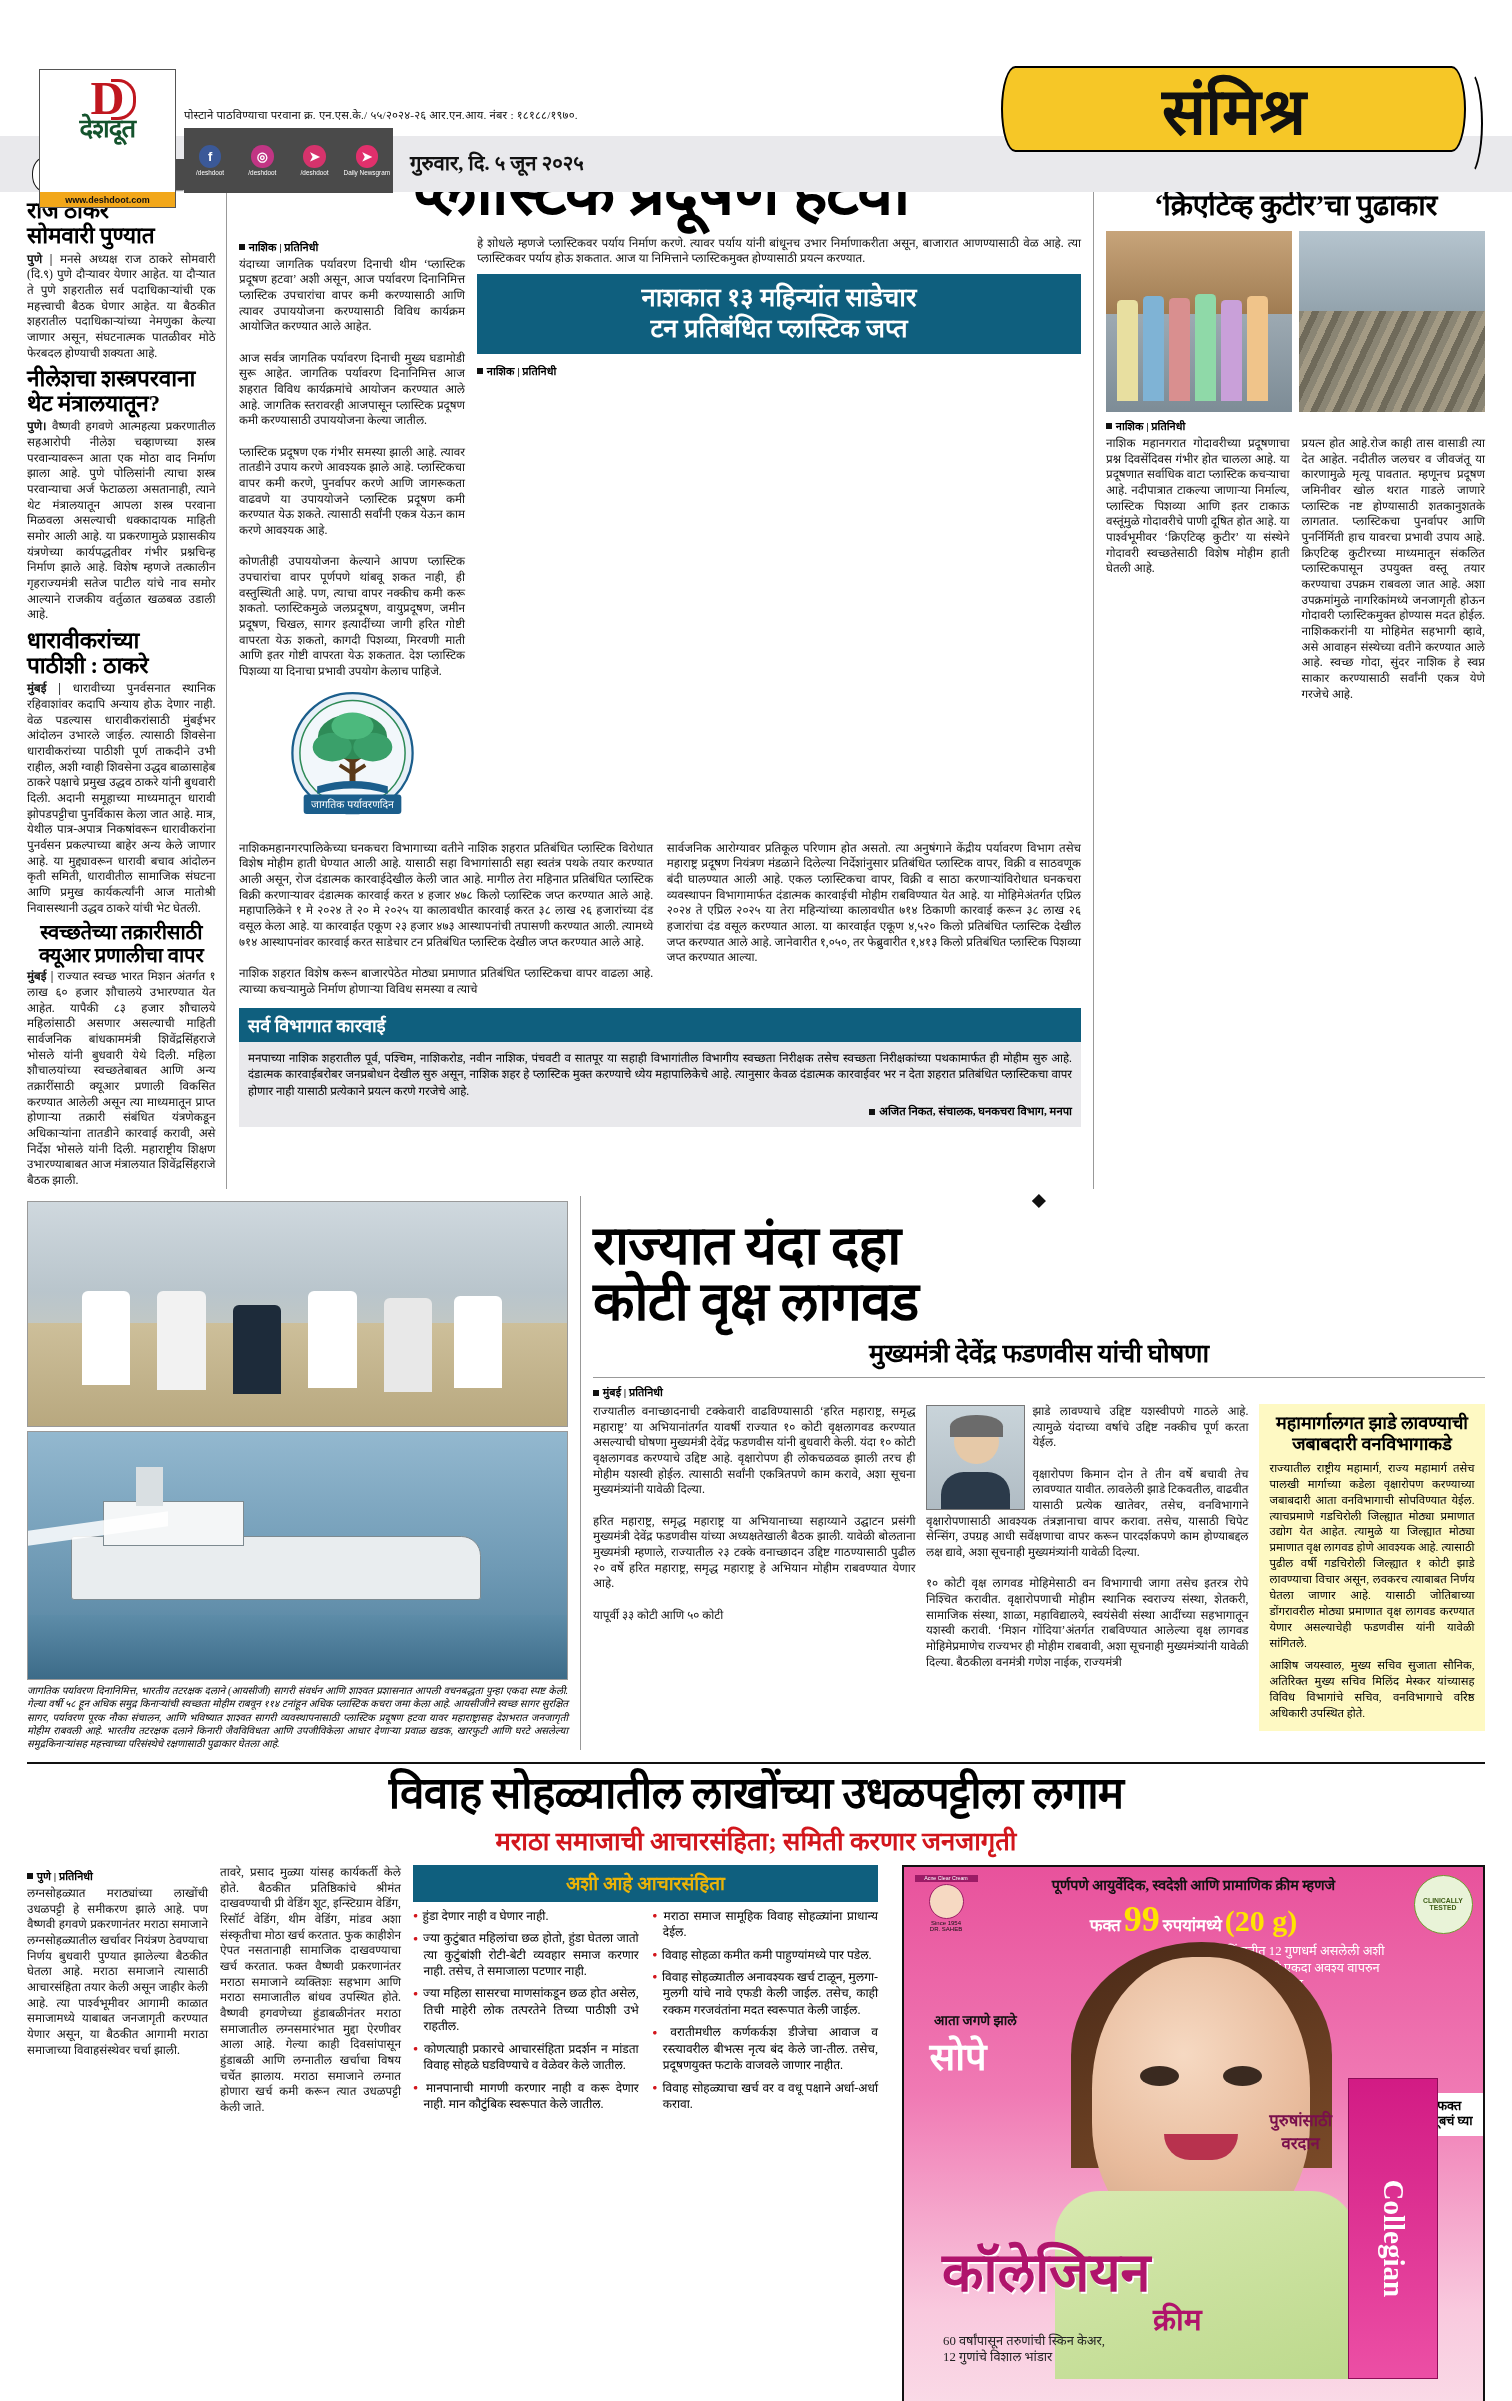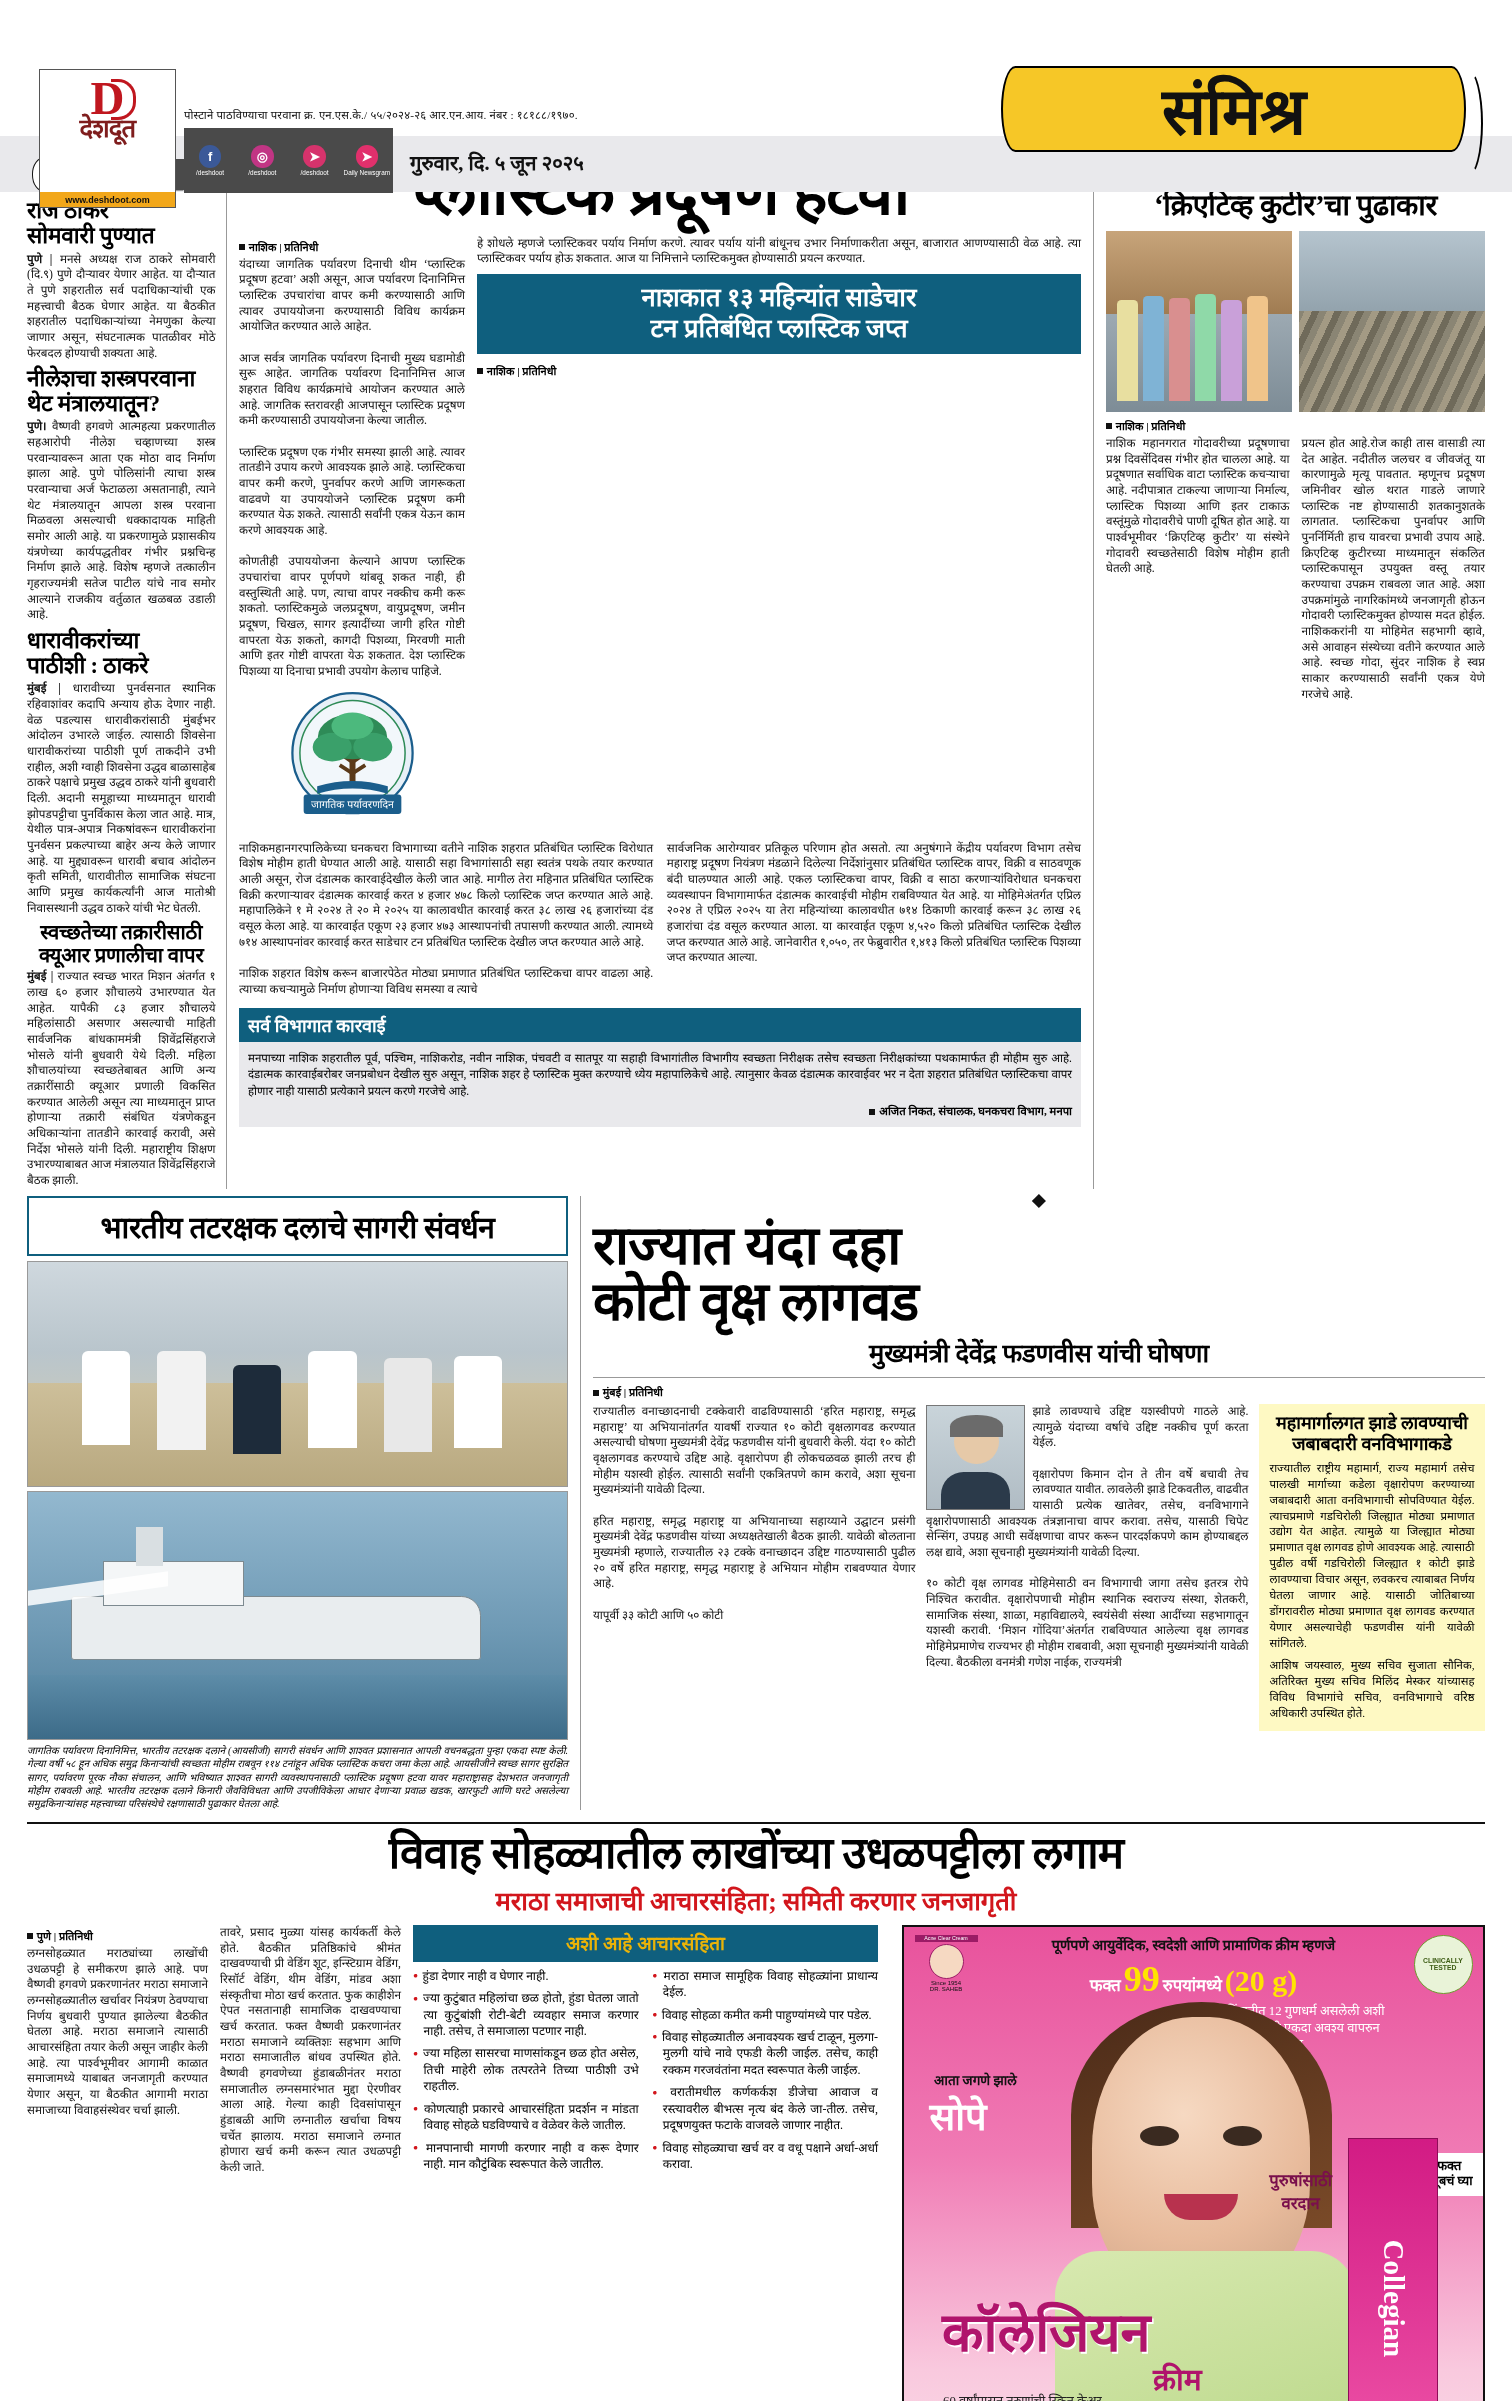--- a/index.html
+++ b/index.html
@@ -19,21 +19,21 @@
   }
   .logo-D {
     font-family:"Liberation Serif", serif; font-weight:bold; font-size:47px;
     color:#c0171f; line-height:1; margin-top:4.5px; position:relative;
   }
   .logo-D:after{
     content:""; position:absolute; width:22.6px; height:35px; right:-12px; top:4.5px;
     border:3.8px solid #c0171f; border-left:none; border-radius:0 18px 18px 0;
   }
   .logo-name {
-    font-size:25.6px; font-weight:bold; color:#7f1d1d; line-height:1;
+    font-size:25.6px; font-weight:bold; color:#14532d; line-height:1;
     letter-spacing:-0.8px; margin-top:-6px;
   }
   .logo-url {
     background:#f2a71a; color:#111; font-family:"Liberation Sans",sans-serif;
     font-size:9px; width:100%; text-align:center; padding:2.3px 0;
     margin-top:auto; font-weight:bold;
   }
   .permit {
     position:absolute; left:184px; top:107px;
     font-size:11.3px; color:#111; letter-spacing:0.2px;
@@ -399,21 +399,20 @@
 
       <div style="display:flex;gap:12px;margin-top:3px;">
         <p class="body-t" style="flex:1">नाशिक महानगरात गोदावरीच्या प्रदूषणाचा प्रश्न दिवसेंदिवस गंभीर होत चालला आहे. या प्रदूषणात सर्वाधिक वाटा प्लास्टिक कचर्‍याचा आहे. नदीपात्रात टाकल्या जाणार्‍या निर्माल्य, प्लास्टिक पिशव्या आणि इतर टाकाऊ वस्तूंमुळे गोदावरीचे पाणी दूषित होत आहे. या पार्श्वभूमीवर ‘क्रिएटिव्ह कुटीर’ या संस्थेने गोदावरी स्वच्छतेसाठी विशेष मोहीम हाती घेतली आहे.</p>
         <p class="body-t" style="flex:1">प्रयत्न होत आहे.रोज काही तास वासाडी त्या देत आहेत. नदीतील जलचर व जीवजंतू या कारणामुळे मृत्यू पावतात. म्हणूनच प्रदूषण जमिनीवर खोल थरात गाडले जाणारे प्लास्टिक नष्ट होण्यासाठी शतकानुशतके लागतात. प्लास्टिकचा पुनर्वापर आणि पुनर्निर्मिती हाच यावरचा प्रभावी उपाय आहे. क्रिएटिव्ह कुटीरच्या माध्यमातून संकलित प्लास्टिकपासून उपयुक्त वस्तू तयार करण्याचा उपक्रम राबवला जात आहे. अशा उपक्रमांमुळे नागरिकांमध्ये जनजागृती होऊन गोदावरी प्लास्टिकमुक्त होण्यास मदत होईल. नाशिककरांनी या मोहिमेत सहभागी व्हावे, असे आवाहन संस्थेच्या वतीने करण्यात आले आहे. स्वच्छ गोदा, सुंदर नाशिक हे स्वप्न साकार करण्यासाठी सर्वांनी एकत्र येणे गरजेचे आहे.</p>
       </div>
     </div>
   </div>
 
   <div class="sec2">
     <div class="s2L">
-      <div class="photo-title">भारतीय तटरक्षक दलाचे सागरी संवर्धन</div>
       <div class="photo" style="height:226px;margin-top:4.5px;position:relative;background:linear-gradient(180deg,#cfd8de 0%,#b9c5cc 40%,#d9cfae 100%);border:0.8px solid #999">
         <div style="position:absolute;left:0;bottom:0;width:100%;height:46%;background:linear-gradient(180deg,#cdbf9a,#b8a87f)"></div>
         <div style="position:absolute;left:10%;bottom:18%;width:9%;height:42%;background:#fff;border-radius:6px 6px 0 0"></div>
         <div style="position:absolute;left:24%;bottom:16%;width:9%;height:44%;background:#f2f2f2;border-radius:6px 6px 0 0"></div>
         <div style="position:absolute;left:38%;bottom:14%;width:9%;height:40%;background:#1d2b3a;border-radius:6px 6px 0 0"></div>
         <div style="position:absolute;left:52%;bottom:17%;width:9%;height:43%;background:#fff;border-radius:6px 6px 0 0"></div>
         <div style="position:absolute;left:66%;bottom:15%;width:9%;height:42%;background:#e8e8e8;border-radius:6px 6px 0 0"></div>
         <div style="position:absolute;left:79%;bottom:17%;width:9%;height:41%;background:#fff;border-radius:6px 6px 0 0"></div>
       </div>
       <div class="photo" style="height:249px;margin-top:4.5px;position:relative;background:linear-gradient(180deg,#93b8cf 0%,#6f9ab5 55%,#4d7c99 100%);border:0.8px solid #999">

